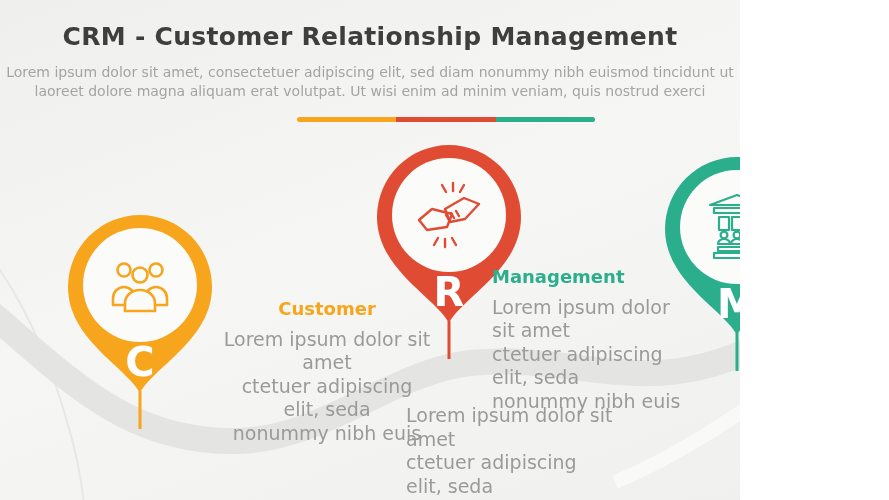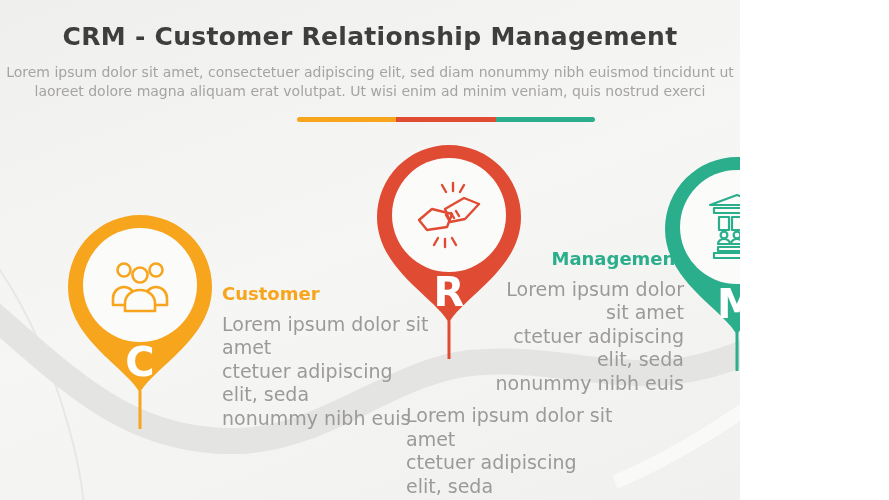--- a/index.html
+++ b/index.html
@@ -27,23 +27,23 @@
 
   .pin{position:absolute;width:148px;height:216px;}
   .pin-c{left:66px;top:215px;}
   .pin-r{left:375px;top:145px;}
   .pin-m{left:663px;top:157px;}
   .pin-letter{font-family:"DejaVu Sans","Liberation Sans",sans-serif;font-weight:700;font-size:40px;fill:#ffffff;text-anchor:middle;}
 
   .label-block{position:absolute;}
   .label-block h3{margin:0;font-size:18px;font-weight:700;line-height:1.15;}
   .label-block p{margin:8px 0 0;font-size:19px;line-height:1.24;color:#9b9a98;white-space:pre-line;}
-  .customer-block{left:222px;top:284px;width:210px;}
+  .customer-block{left:222px;top:299px;width:210px;text-align:center;}
   .relationship-block{left:406px;top:396px;width:210px;}
-  .management-block{left:492px;top:249px;width:192px;text-align:right;}
+  .management-block{left:492px;top:267px;width:192px;text-align:left;}
   .c-orange{color:#F7A51D;} .c-red{color:#E04B33;} .c-teal{color:#2BAE8C;}
 </style>
 </head>
 <body>
 
 <div class="canvas">
 
   <svg class="bg-curves" viewBox="0 0 889 500">
     <path class="thin-curve" d="M -5,263 C 25,305 50,360 68,425 C 76,452 81,475 84,505"></path>
     <path class="band" d="M -15,308 C 65,375 125,444 240,441 C 325,438 392,372 470,363 C 540,356 592,375 656,373 C 722,371 782,342 900,258"></path>

